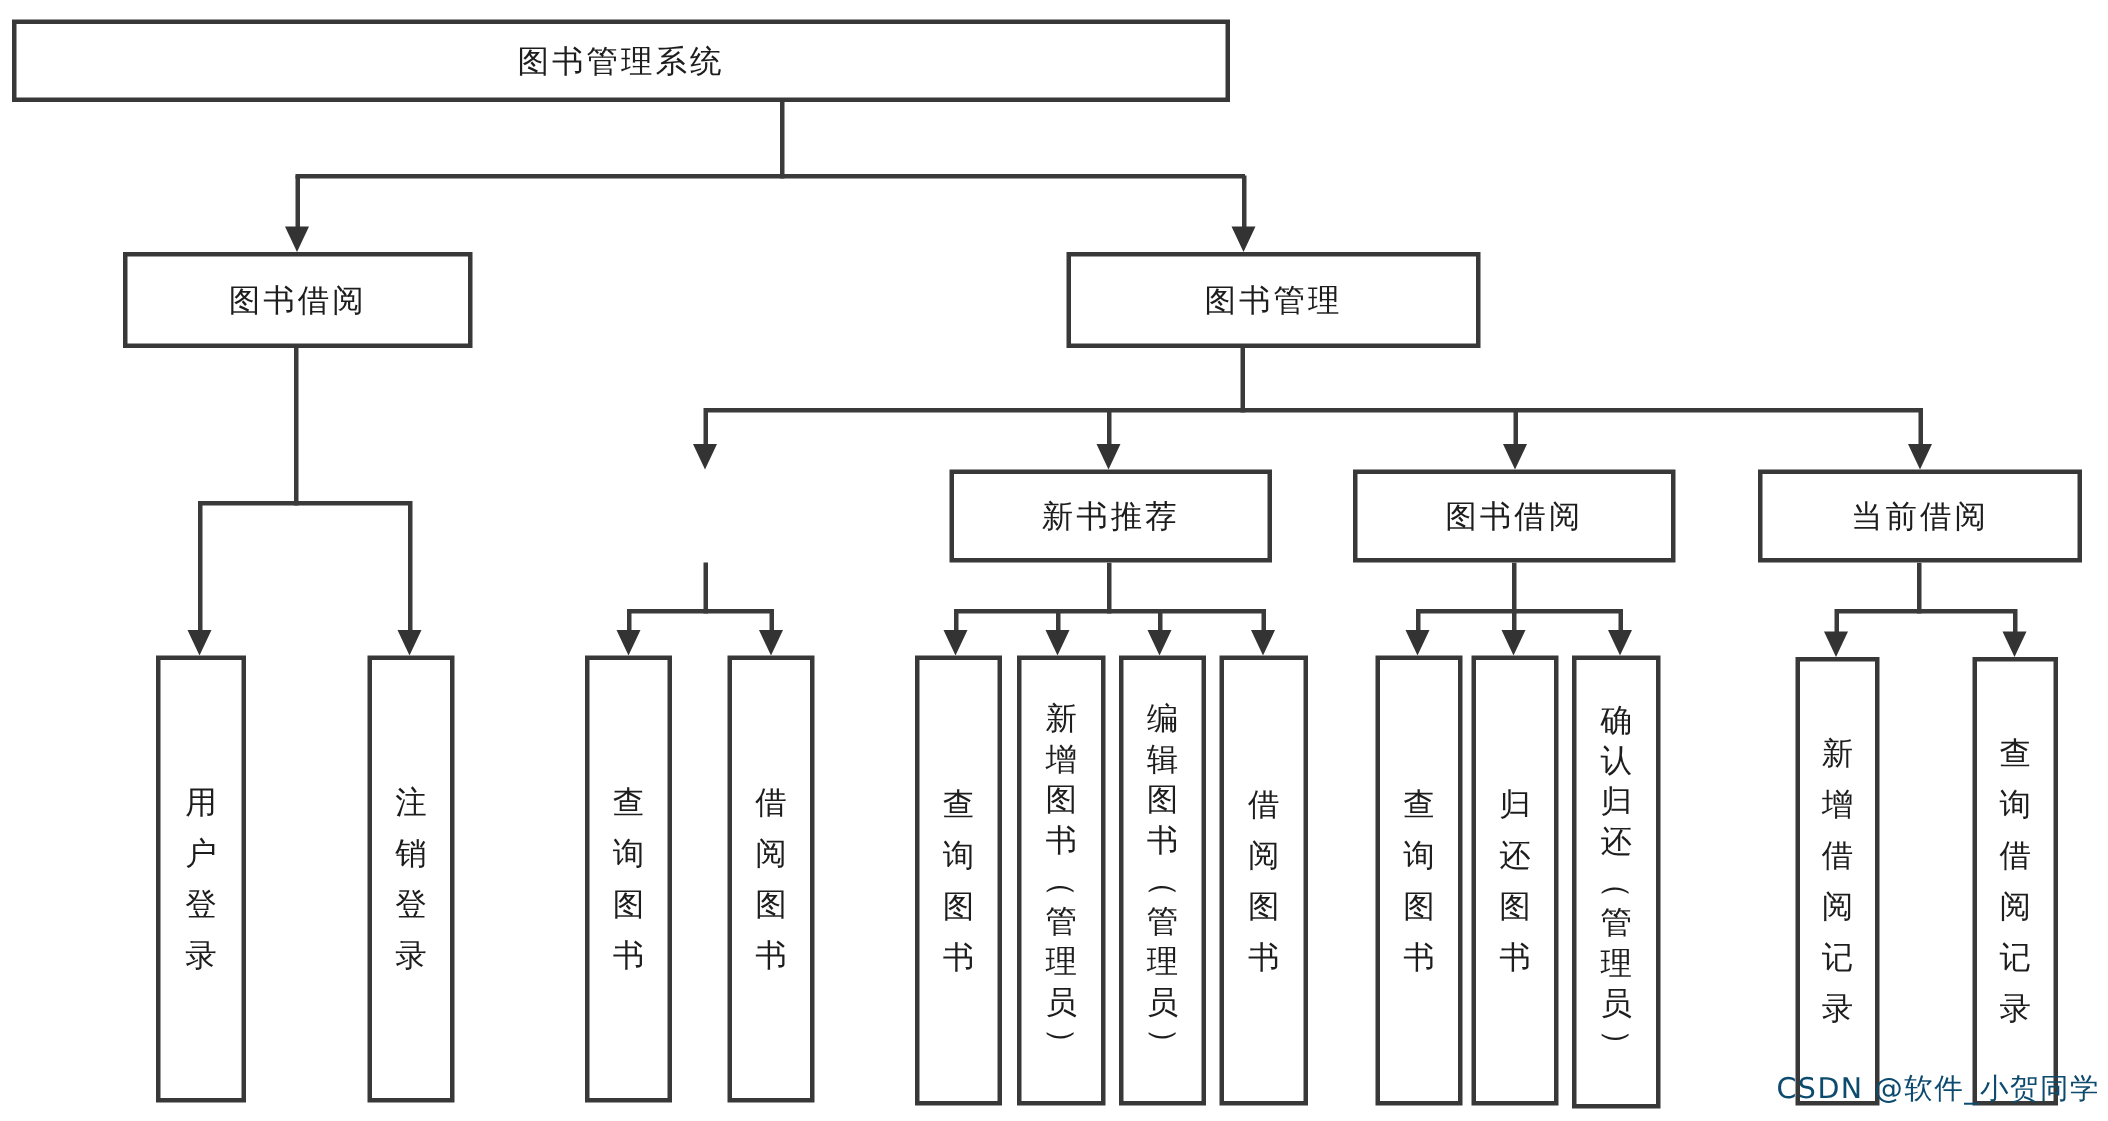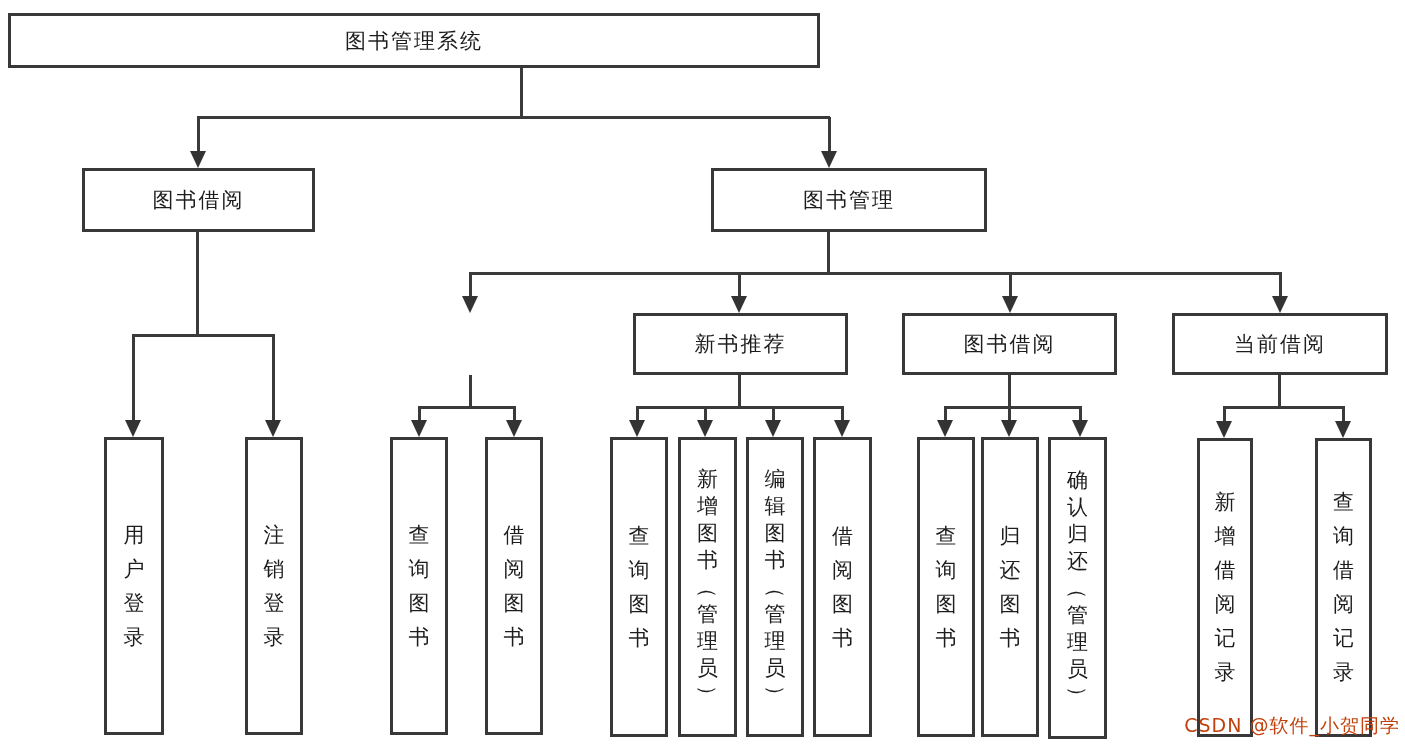--- a/index.html
+++ b/index.html
@@ -46,21 +46,21 @@
     border-left: 8px solid transparent;
     border-right: 8px solid transparent;
     border-top: 17px solid #333333;
   }
   .watermark {
     position: absolute;
     right: 5px;
     top: 713px;
     font-size: 19px;
     letter-spacing: 1px;
-    color: #c2410c;
+    color: #0c4a6e;
     z-index: 6;
     white-space: nowrap;
     margin-left: 34px;
   }
 </style>
 </head>
 <body>
 
 <div class="canvas">
 

